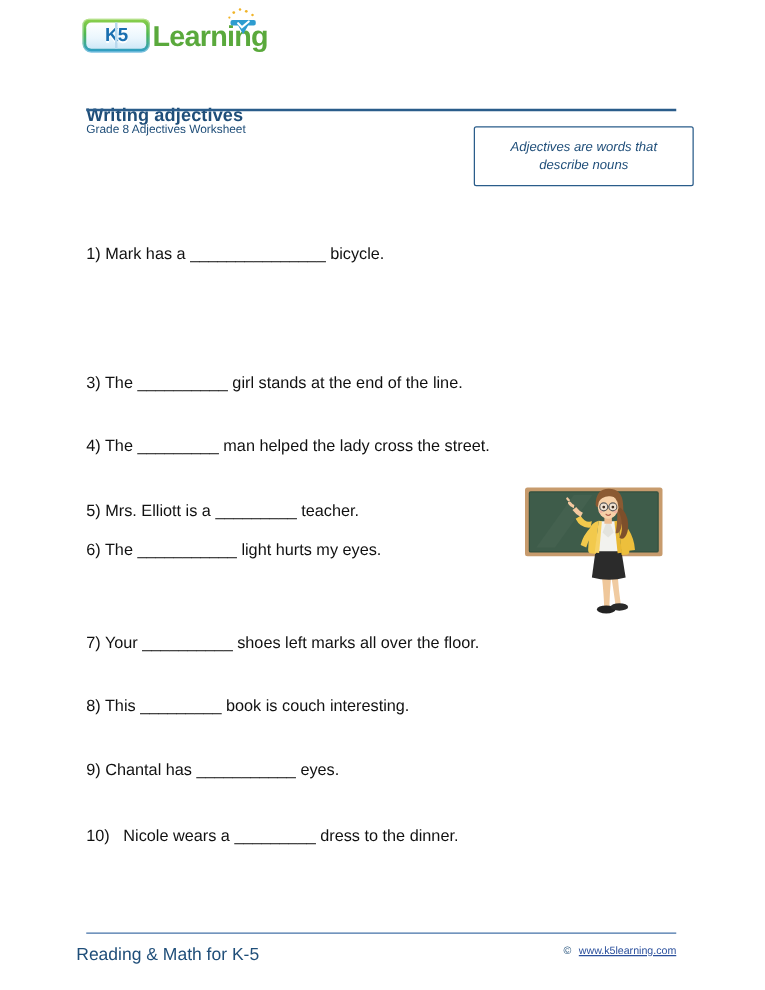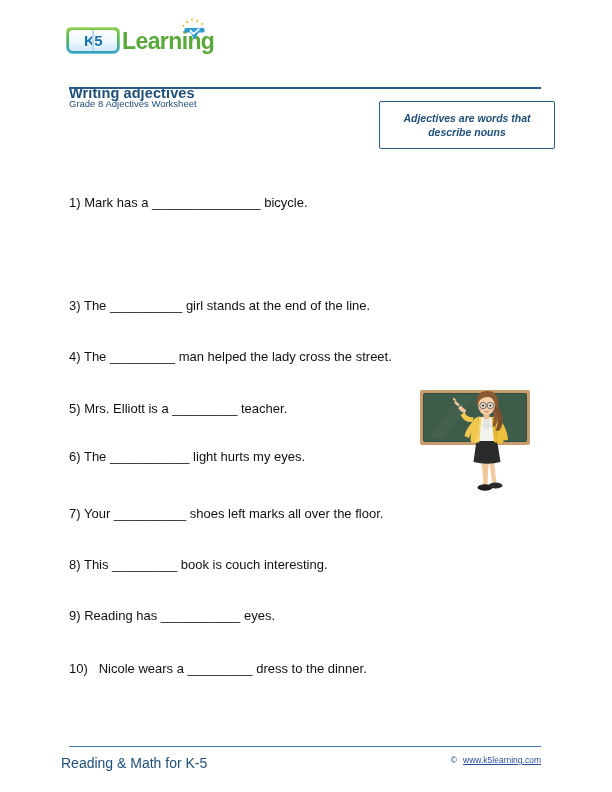--- a/index.html
+++ b/index.html
@@ -20,21 +20,21 @@
     left: 0; top: 0;
     width: 612px;
     height: 792px;
     background: #ffffff;
   }
 
   
   .logo-wrap {
     position: absolute;
     left: 66px;
-    top: 20px;
+    top: 8px;
     height: 34px;
     display: flex;
     align-items: flex-end;
   }
   .logo-book {
     position: relative;
     width: 54px;
     height: 27px;
     border-radius: 5px 5px 7px 7px;
     background: linear-gradient(to bottom, #8dd04a 0%, #4fb84f 45%, #2e9cd0 100%);
@@ -123,21 +123,20 @@
     width: 176px;
     height: 48px;
     border: 1.6px solid #2a5c8a;
     border-radius: 2px;
     background: #ffffff;
     display: flex;
     align-items: center;
     justify-content: center;
     text-align: center;
     padding: 0 8px;
-    font-weight: bold;
   }
   .callout-text {
     font-size: 10.5px;
     font-style: italic;
     color: #1f4e79;
     line-height: 14px;
   }
 
   
   .instruction {
@@ -228,24 +227,24 @@
 
   <div class="callout">
     <div class="callout-text">Adjectives are words that describe nouns</div>
   </div>
 
 
   <div class="q" style="top:195px"><span>1)</span> <span>Mark has a _______________ bicycle.</span></div>
   <div class="q" style="top:298px"><span>3)</span> <span>The __________ girl stands at the end of the line.</span></div>
   <div class="q" style="top:349px"><span>4)</span> <span>The _________ man helped the lady cross the street.</span></div>
   <div class="q" style="top:401px"><span>5)</span> <span>Mrs. Elliott is a _________ teacher.</span></div>
-  <div class="q" style="top:449px"><span>6)</span> <span>The ___________ light hurts my eyes.</span></div>
+  <div class="q" style="top:432px"><span>6)</span> <span>The ___________ light hurts my eyes.</span></div>
   <div class="q" style="top:506px"><span>7)</span> <span>Your __________ shoes left marks all over the floor.</span></div>
   <div class="q" style="top:557px"><span>8)</span> <span>This _________ book is couch interesting.</span></div>
-  <div class="q" style="top:608px"><span>9)</span> <span>Reading has ___________ eyes.</span></div>
+  <div class="q" style="top:608px"><span>9)</span> <span>Chantal has ___________ eyes.</span></div>
   <div class="q" style="top:661px"><span>10)</span>&nbsp;&nbsp;&nbsp;<span>Nicole wears a _________ dress to the dinner.</span></div>
 
   <svg class="teacher" viewBox="0 0 122 118">
 
     <rect x="1" y="2" width="110" height="55" rx="2" fill="#c79b6d"></rect>
     <rect x="4.5" y="5.5" width="103" height="48" rx="1" fill="#3e5c4a"></rect>
     <rect x="4.5" y="5.5" width="103" height="48" rx="1" fill="none" stroke="#33503f" stroke-width="1"></rect>
 
     <path d="M10 50 L40 8 L55 8 L25 50 Z" fill="#ffffff" opacity="0.03"></path>
 

